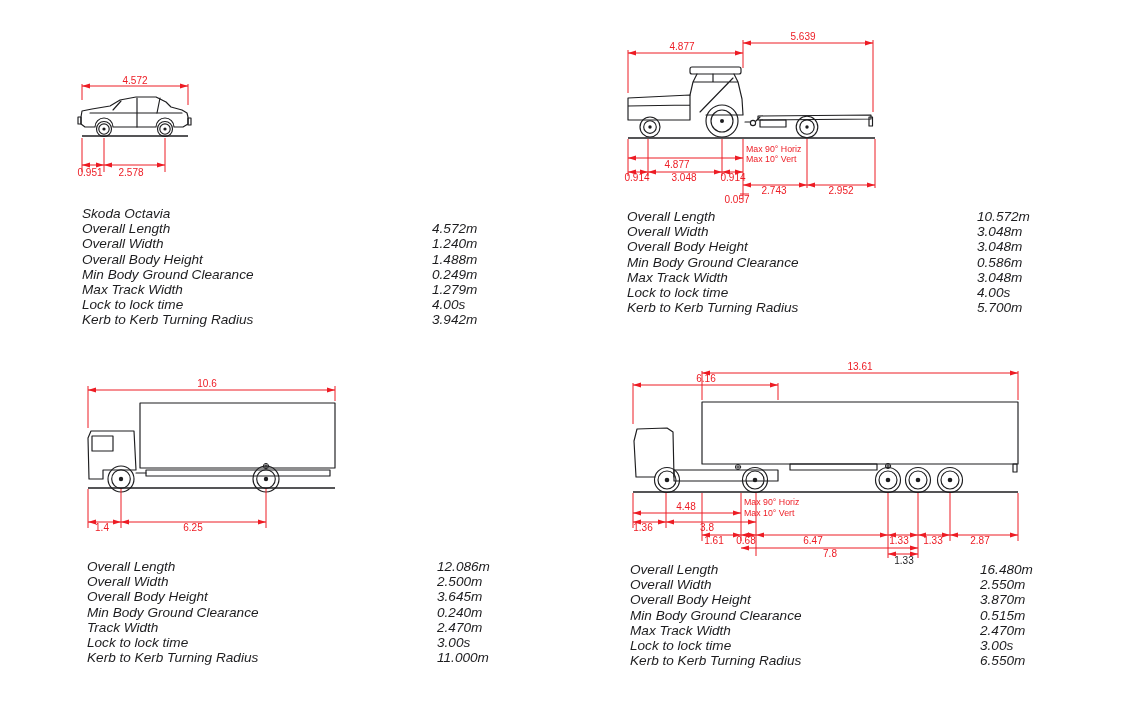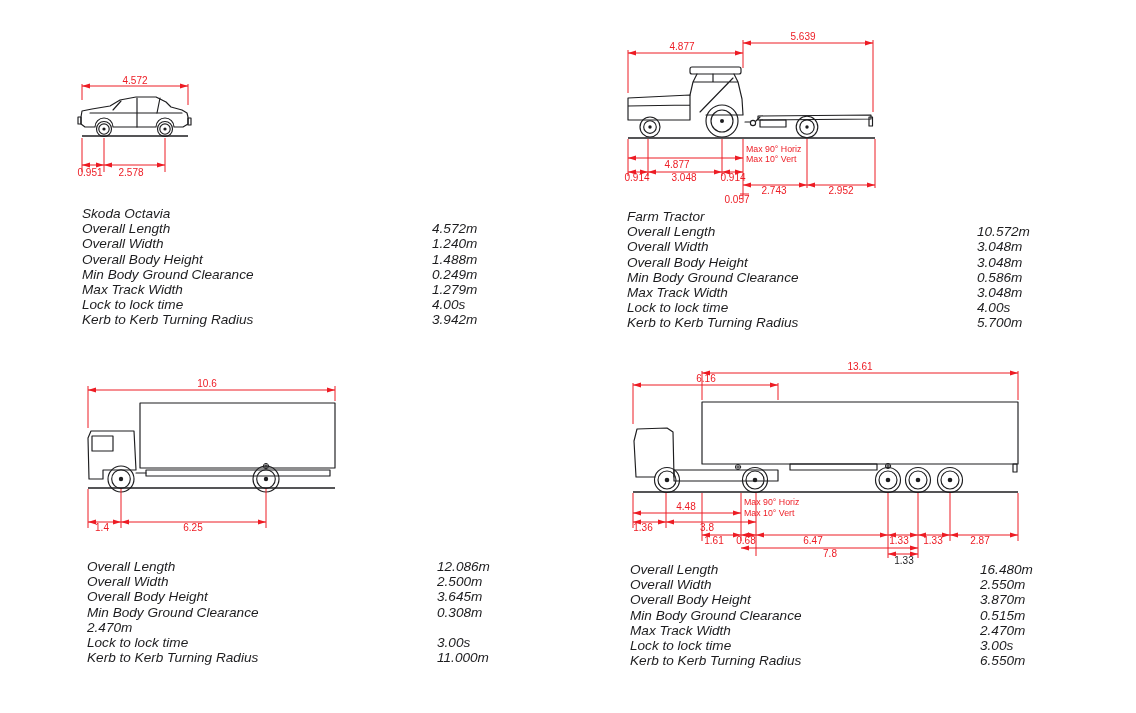--- a/index.html
+++ b/index.html
@@ -250,23 +250,20 @@
         <span class="val">4.00s</span>
       </div>
   <div class="row">
         <span class="lbl">Kerb to Kerb Turning Radius</span>
         <span class="val">3.942m</span>
       </div>
 </div>
 
 <div class="spec" style="left:627px;top:209px">
   <div class="row">
-        <span>Farm Tractor</span>
-      </div>
-  <div class="row">
         <span class="lbl">Overall Length</span>
         <span class="val">10.572m</span>
       </div>
   <div class="row">
         <span class="lbl">Overall Width</span>
         <span class="val">3.048m</span>
       </div>
   <div class="row">
         <span class="lbl">Overall Body Height</span>
         <span class="val">3.048m</span>
@@ -297,23 +294,24 @@
   <div class="row">
         <span class="lbl">Overall Width</span>
         <span class="val">2.500m</span>
       </div>
   <div class="row">
         <span class="lbl">Overall Body Height</span>
         <span class="val">3.645m</span>
       </div>
   <div class="row">
         <span class="lbl">Min Body Ground Clearance</span>
-        <span class="val">0.308m</span>
-      </div>
-  <div class="row">
+        <span class="val">0.240m</span>
+      </div>
+  <div class="row">
+        <span class="lbl">Track Width</span>
         <span class="val">2.470m</span>
       </div>
   <div class="row">
         <span class="lbl">Lock to lock time</span>
         <span class="val">3.00s</span>
       </div>
   <div class="row">
         <span class="lbl">Kerb to Kerb Turning Radius</span>
         <span class="val">11.000m</span>
       </div>

